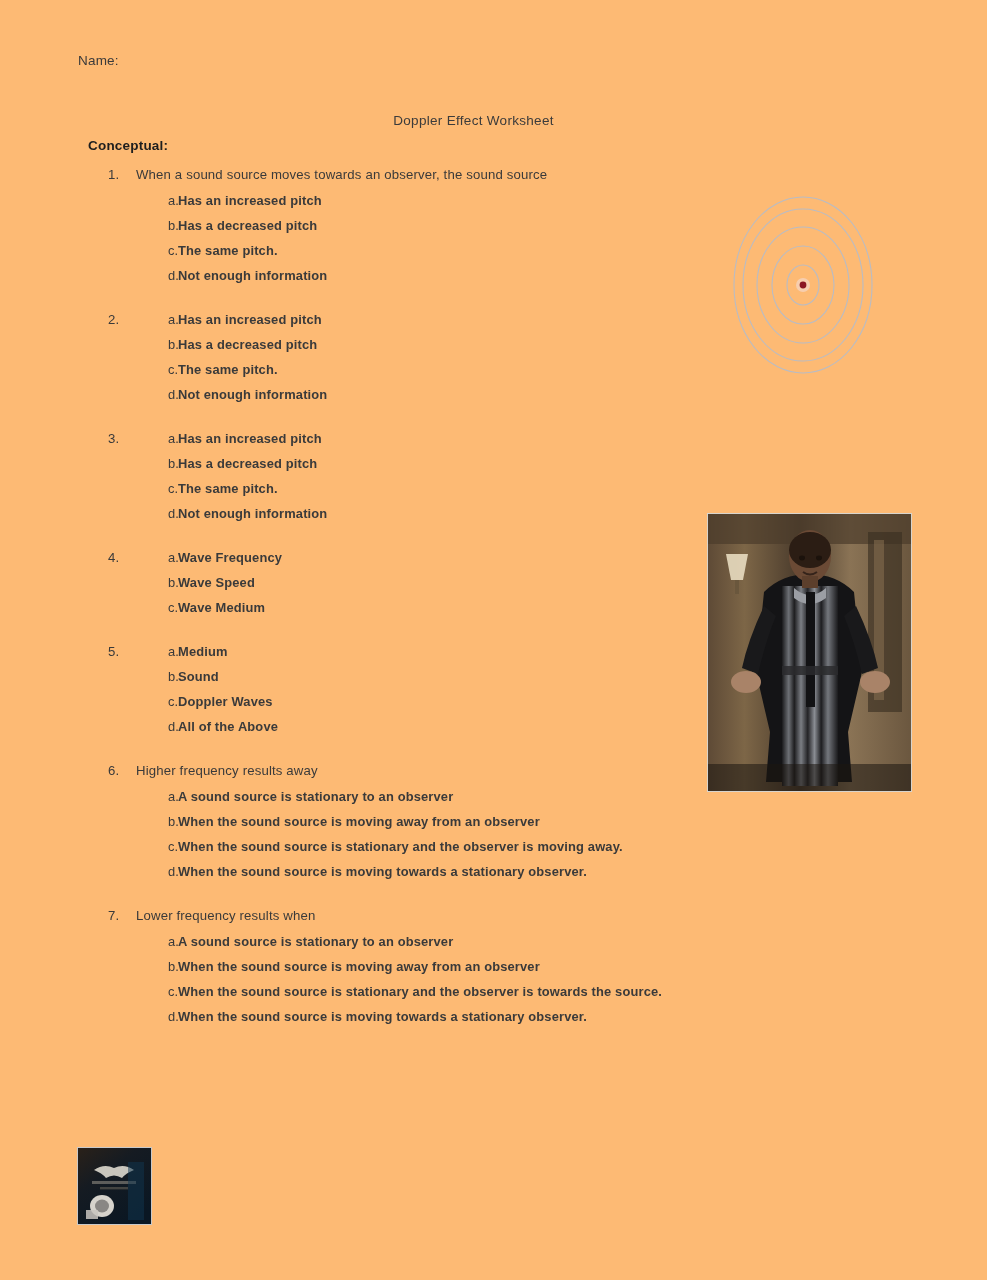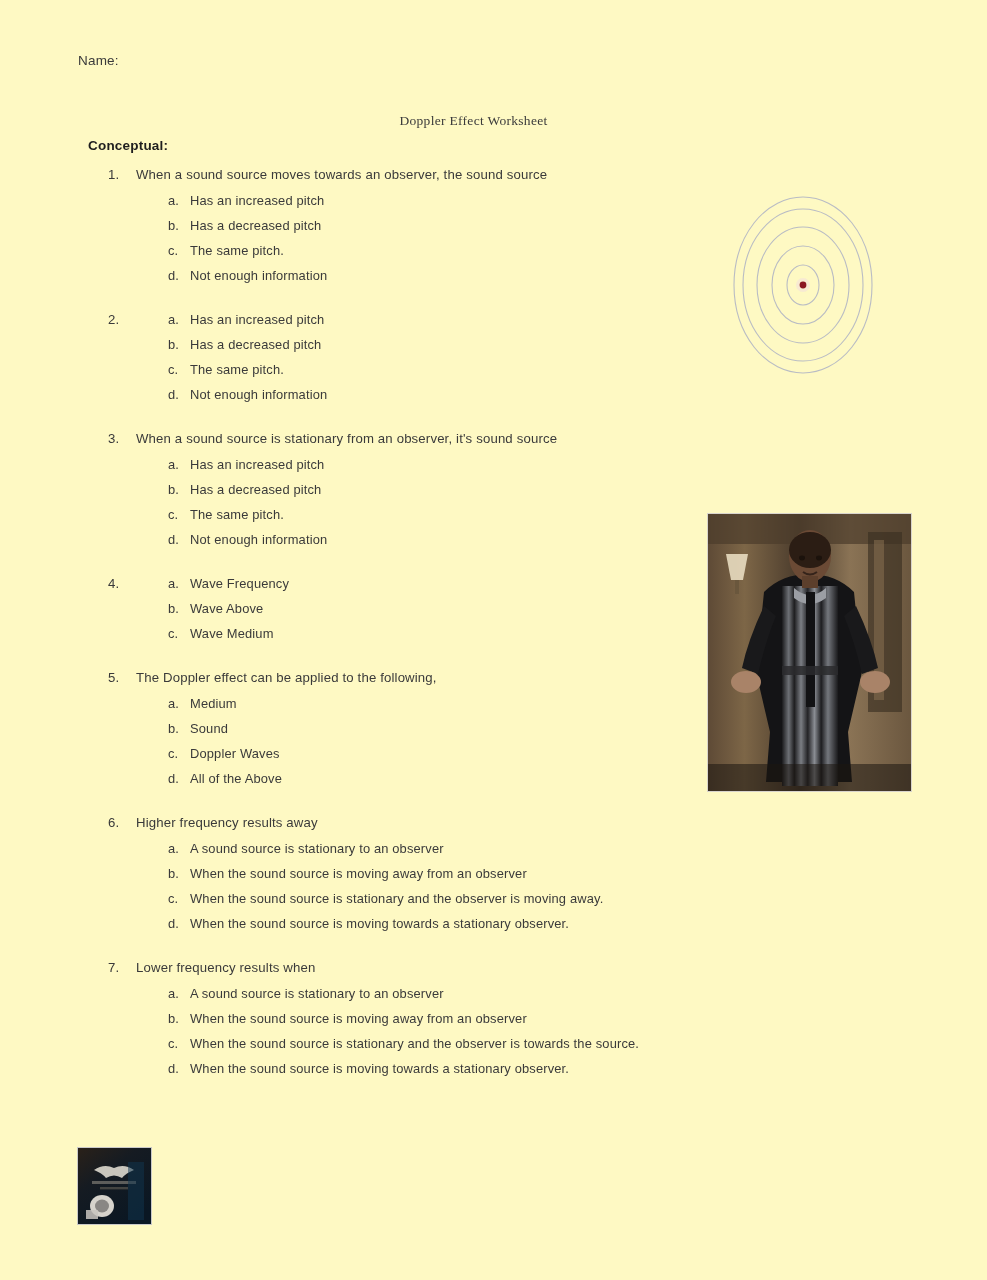--- a/index.html
+++ b/index.html
@@ -13,21 +13,21 @@
     height: 1280px;
     position: relative;
     font-family: "Liberation Sans", sans-serif;
     color: #1a1a1a;
     overflow: hidden;
   }
 
   .page {
     position: absolute;
     inset: 0;
-    background: #fef9c3;
+    background: #fdba74;
   }
 
   
   .name-line {
     position: absolute;
     left: 78px;
     top: 53px;
     font-size: 13.5px;
     letter-spacing: .2px;
     color: #3a3a3a;
@@ -38,21 +38,20 @@
   .doc-title {
     position: absolute;
     left: 0;
     right: 0;
     top: 113px;
     text-align: center;
     font-size: 13.5px;
     color: #3b3b3b;
     letter-spacing: .3px;
     padding-right: 40px;
-    font-family: Liberation Serif, serif;
   }
 
   
   .section-heading {
     position: absolute;
     left: 88px;
     top: 138px;
     font-size: 13.5px;
     font-weight: bold;
     color: #1e1e1e;
@@ -103,21 +102,22 @@
   }
   .opt-letter {
     position: absolute;
     left: 168px;
     top: 0;
     width: 22px;
     color: #3a3a3a;
   }
   .opt-text {
     display: inline-block;
-    margin-left: 22px;
+    margin-left: 10px;
+    font-weight: bold;
   }
 
   
   .wave-diagram {
     position: absolute;
     left: 733px;
     top: 190px;
     width: 150px;
     height: 190px;
   }
@@ -172,38 +172,38 @@
       <div class="question-block">
         <div class="question-line"><span class="q-num">2.</span></div>
         <div class="options">
           <div class="option-line"><span class="opt-letter">a.</span><span class="opt-text">Has an increased pitch</span></div>
           <div class="option-line"><span class="opt-letter">b.</span><span class="opt-text">Has a decreased pitch</span></div>
           <div class="option-line"><span class="opt-letter">c.</span><span class="opt-text">The same pitch.</span></div>
           <div class="option-line"><span class="opt-letter">d.</span><span class="opt-text">Not enough information</span></div>
         </div>
       </div>
       <div class="question-block">
-        <div class="question-line"><span class="q-num">3.</span><span class="q-text">When a sound source is stationary from an observer, it's sound source</span></div>
+        <div class="question-line"><span class="q-num">3.</span></div>
         <div class="options">
           <div class="option-line"><span class="opt-letter">a.</span><span class="opt-text">Has an increased pitch</span></div>
           <div class="option-line"><span class="opt-letter">b.</span><span class="opt-text">Has a decreased pitch</span></div>
           <div class="option-line"><span class="opt-letter">c.</span><span class="opt-text">The same pitch.</span></div>
           <div class="option-line"><span class="opt-letter">d.</span><span class="opt-text">Not enough information</span></div>
         </div>
       </div>
       <div class="question-block">
         <div class="question-line"><span class="q-num">4.</span></div>
         <div class="options">
           <div class="option-line"><span class="opt-letter">a.</span><span class="opt-text">Wave Frequency</span></div>
-          <div class="option-line"><span class="opt-letter">b.</span><span class="opt-text">Wave Above</span></div>
+          <div class="option-line"><span class="opt-letter">b.</span><span class="opt-text">Wave Speed</span></div>
           <div class="option-line"><span class="opt-letter">c.</span><span class="opt-text">Wave Medium</span></div>
         </div>
       </div>
       <div class="question-block">
-        <div class="question-line"><span class="q-num">5.</span><span class="q-text">The Doppler effect can be applied to the following,</span></div>
+        <div class="question-line"><span class="q-num">5.</span></div>
         <div class="options">
           <div class="option-line"><span class="opt-letter">a.</span><span class="opt-text">Medium</span></div>
           <div class="option-line"><span class="opt-letter">b.</span><span class="opt-text">Sound</span></div>
           <div class="option-line"><span class="opt-letter">c.</span><span class="opt-text">Doppler Waves</span></div>
           <div class="option-line"><span class="opt-letter">d.</span><span class="opt-text">All of the Above</span></div>
         </div>
       </div>
       <div class="question-block">
         <div class="question-line"><span class="q-num">6.</span><span class="q-text">Higher frequency results away</span></div>
         <div class="options">

